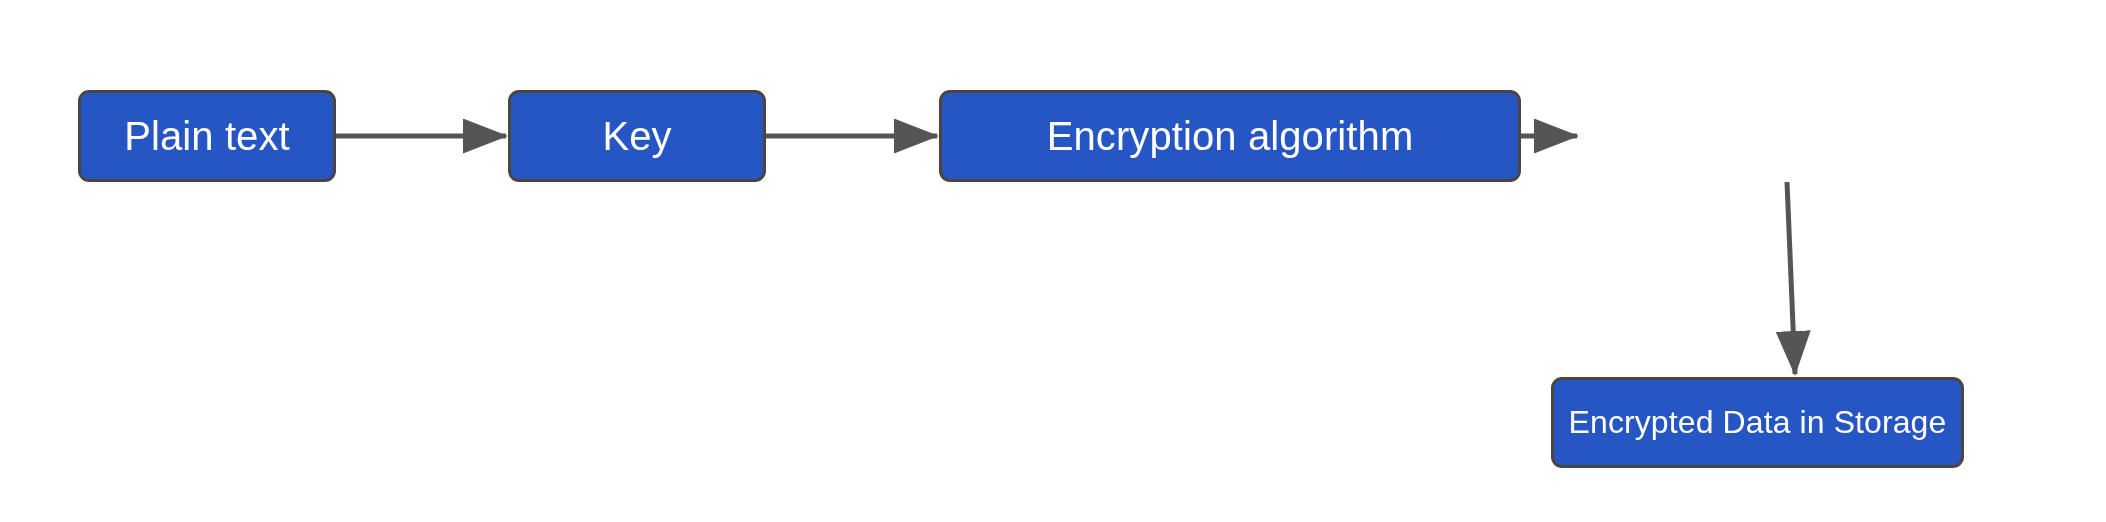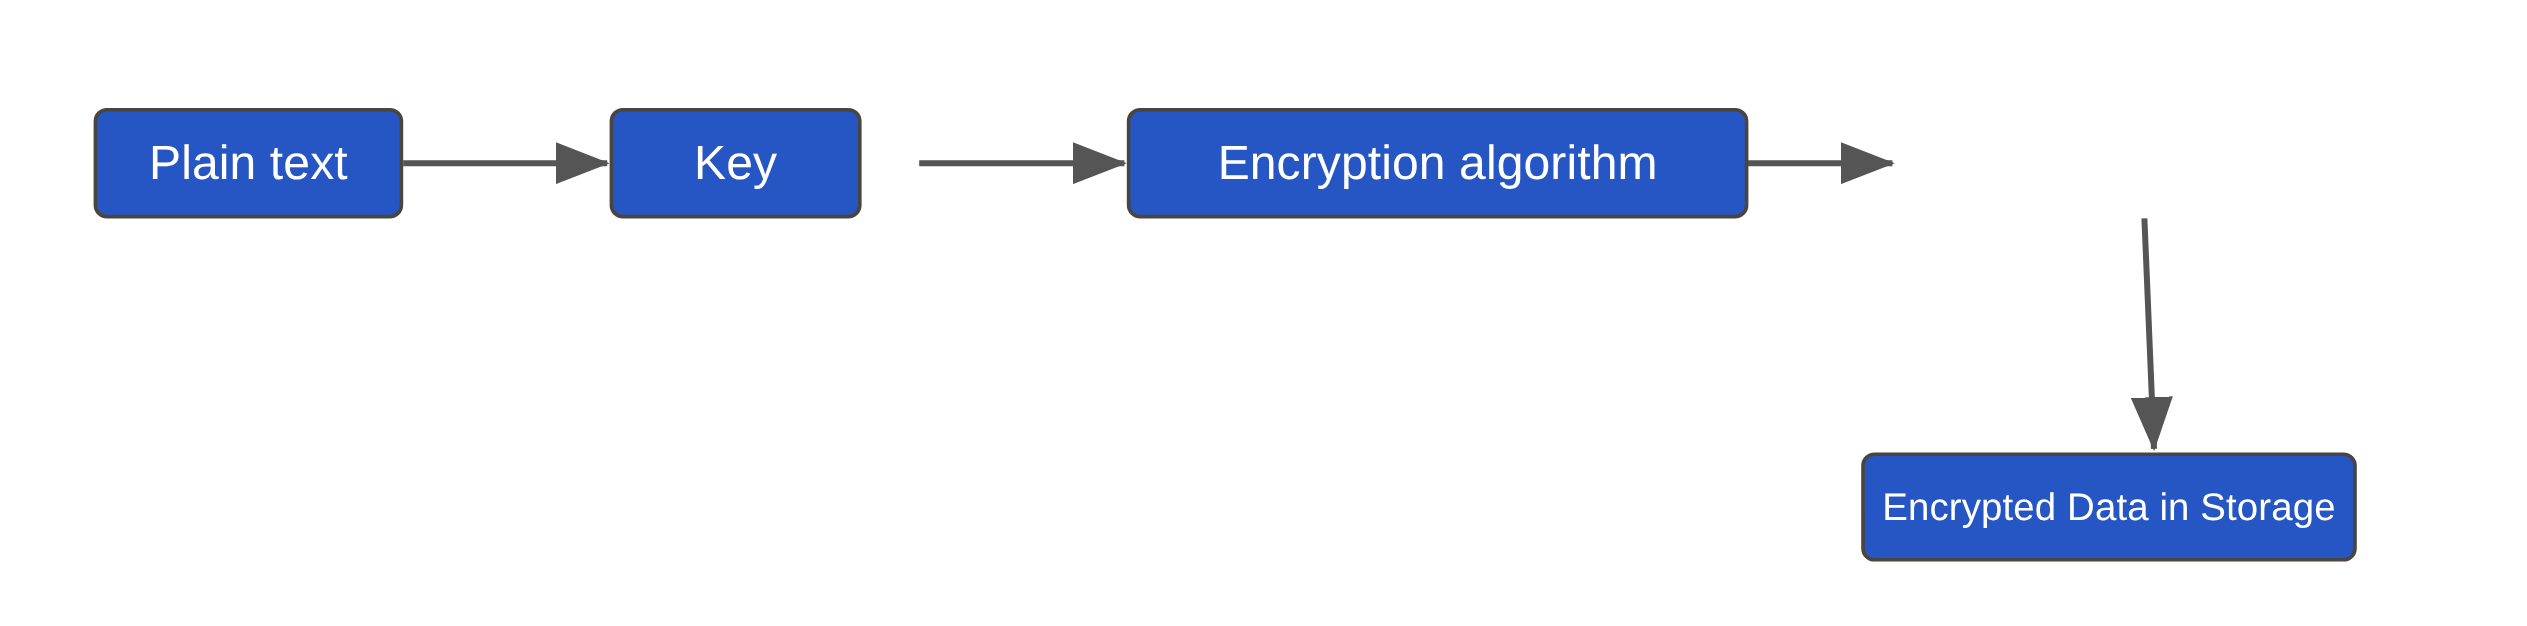--- a/index.html
+++ b/index.html
@@ -39,22 +39,22 @@
   .edge-layer {
     position: absolute;
     left: 0;
     top: 0;
     width: 2106px;
     height: 522px;
     pointer-events: none;
   }
   
   #node-plain-text      { left: 44px;   top: 90px;  width: 258px; height: 92px; font-size: 40px; }
-  #node-key             { left: 474px;  top: 90px;  width: 210px; height: 92px; font-size: 40px; }
-  #node-encryption-algorithm { left: 905px; top: 90px; width: 518px; height: 92px; font-size: 40px; }
+  #node-key             { left: 474px;  top: 90px;  width: 258px; height: 92px; font-size: 40px; }
+  #node-encryption-algorithm { left: 905px; top: 90px; width: 582px; height: 92px; font-size: 40px; }
   #node-encrypted-data  { left: 1545px; top: 90px;  width: 444px; height: 92px; font-size: 40px; }
   #node-encrypted-data-storage { left: 1517px; top: 377px; width: 413px; height: 91px; font-size: 32px; text-align: center; }
 </style>
 </head>
 <body>
 
 <div id="canvas">
 
   <svg class="edge-layer" viewBox="0 0 2106 522" width="2106" height="522" xmlns="http://www.w3.org/2000/svg">
     <defs>

